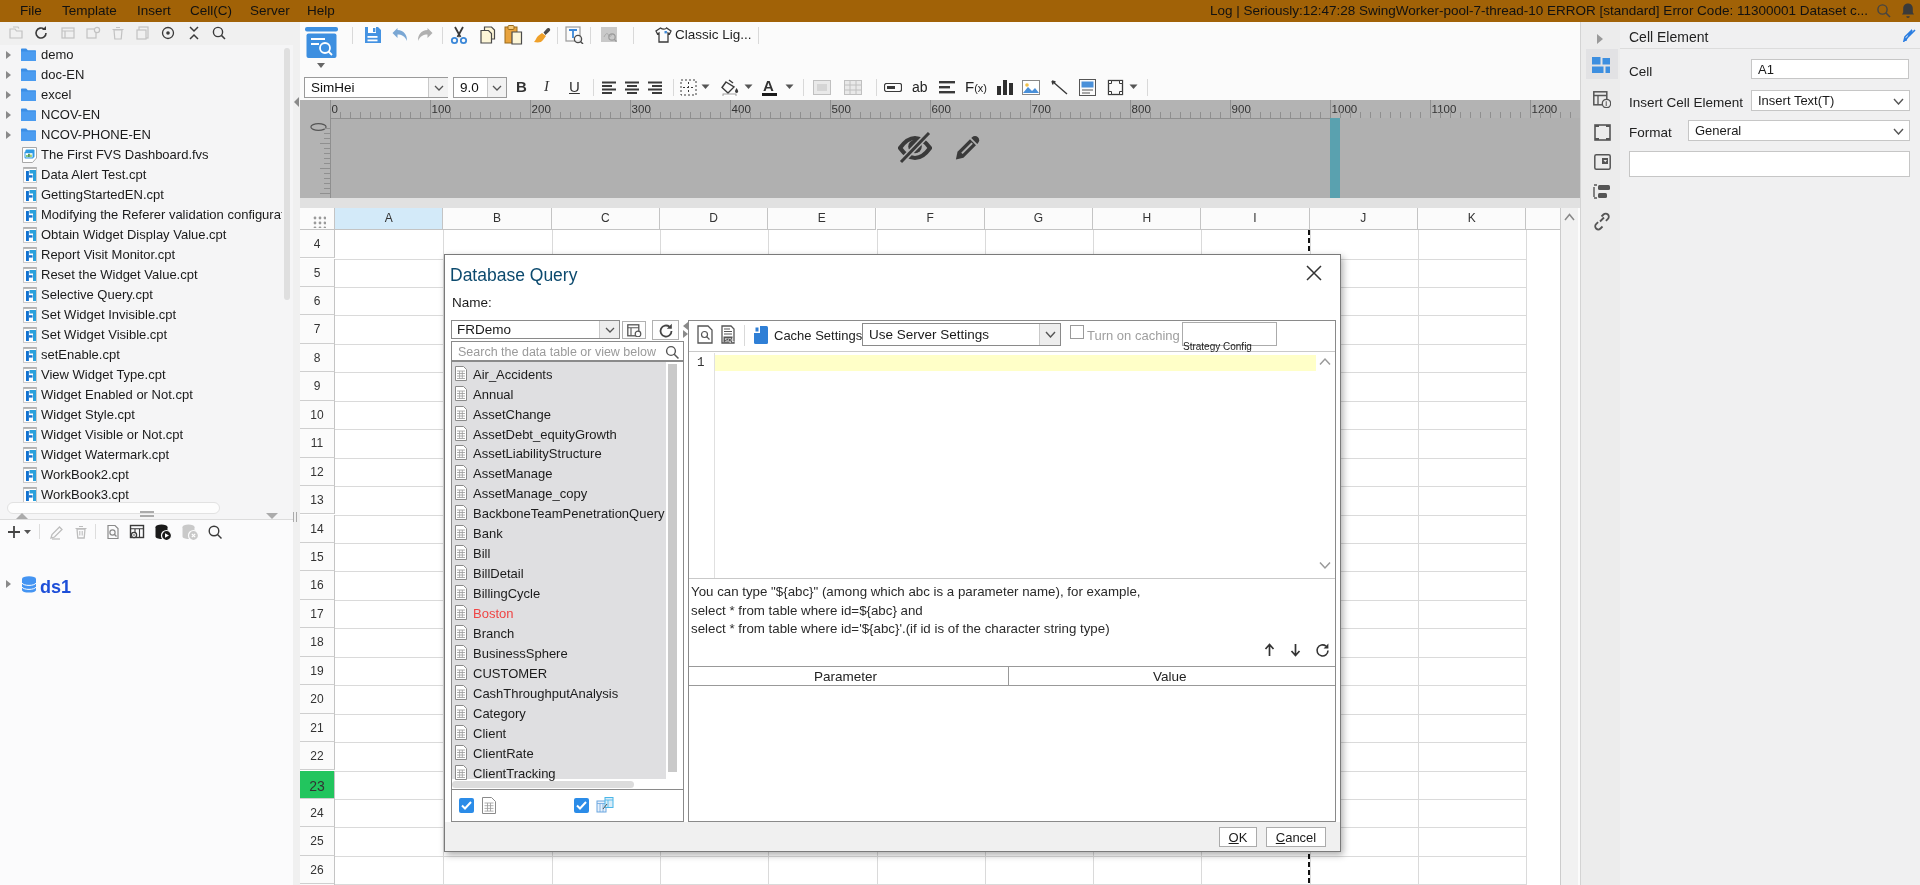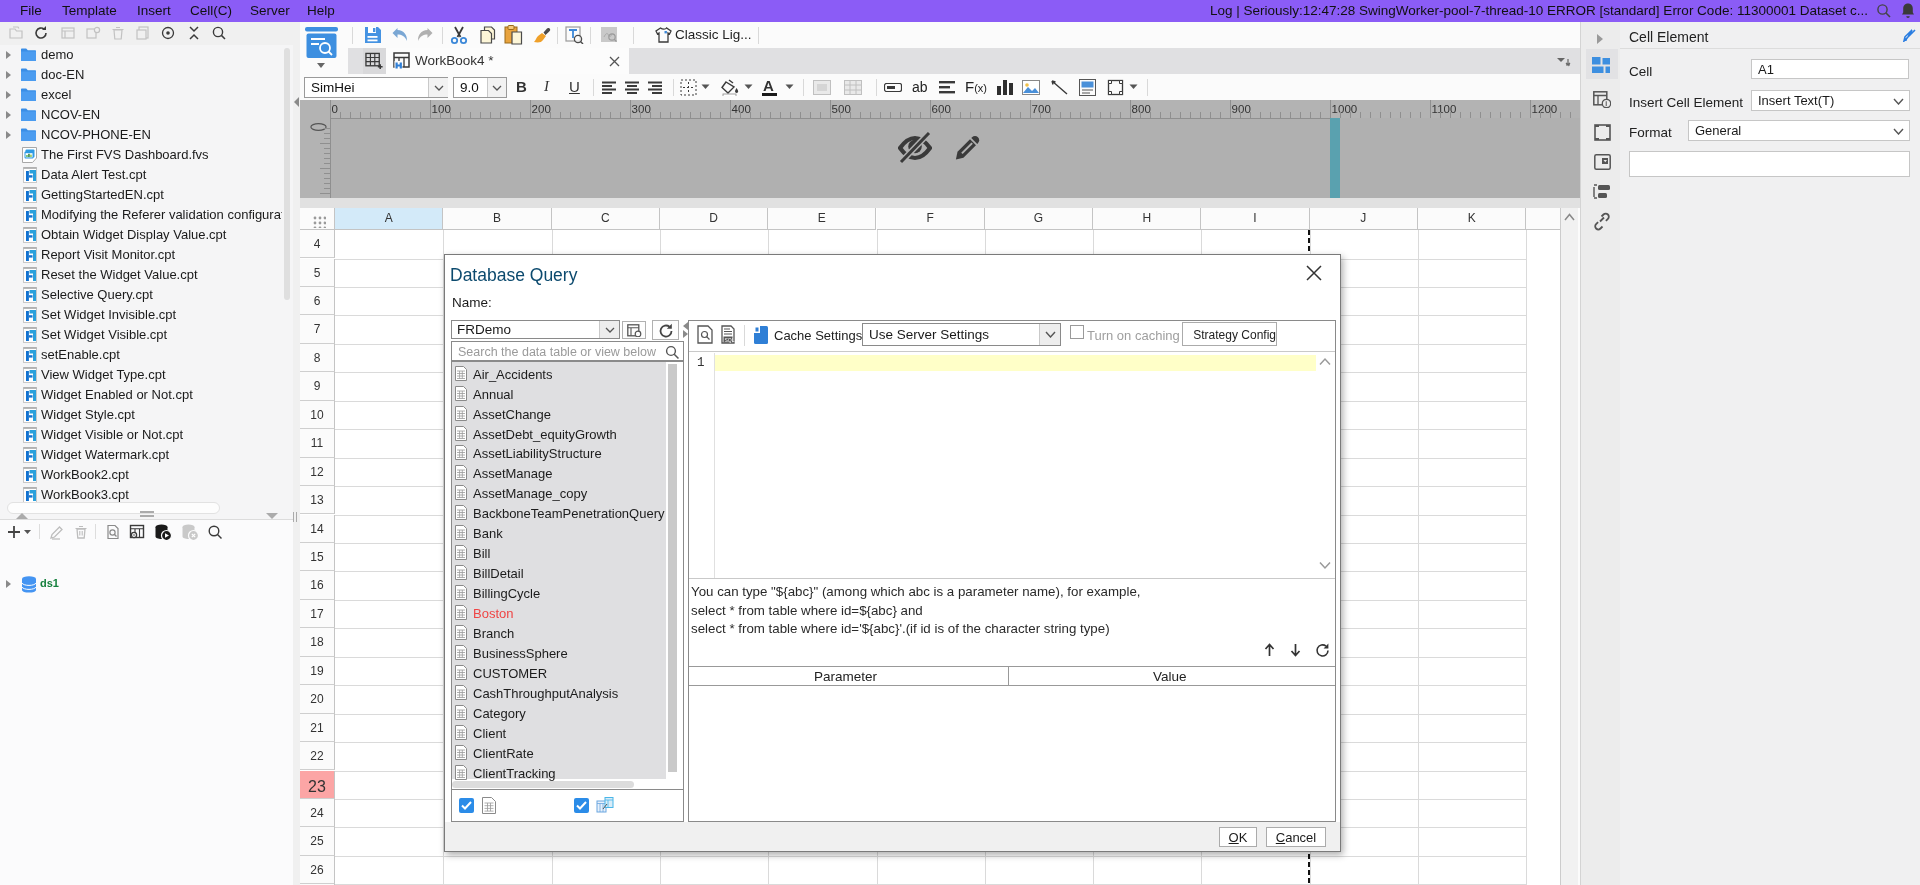--- a/index.html
+++ b/index.html
@@ -1,21 +1,21 @@
 <!DOCTYPE html>
 <html><head><meta charset="utf-8"><style>
 *{margin:0;padding:0;box-sizing:border-box}
 html,body{width:1920px;height:885px;overflow:hidden}
 body{font-family:"Liberation Sans",sans-serif;font-size:13px;color:#1a1a1a}
 .abs{position:absolute}
 svg{display:block}
 </style></head><body>
 <div class="abs" style="left:0;top:0;width:1920px;height:885px;background:#fff;overflow:hidden">
 
-<div class="abs" style="left:0;top:0;width:1920px;height:22px;background:#8b5cf6">
+<div class="abs" style="left:0;top:0;width:1920px;height:22px;background:#a16207">
 <span class="abs" style="left:20px;top:3px;font-size:13.5px;color:#111">File</span>
 <span class="abs" style="left:62px;top:3px;font-size:13.5px;color:#111">Template</span>
 <span class="abs" style="left:137px;top:3px;font-size:13.5px;color:#111">Insert</span>
 <span class="abs" style="left:190px;top:3px;font-size:13.5px;color:#111">Cell(C)</span>
 <span class="abs" style="left:250px;top:3px;font-size:13.5px;color:#111">Server</span>
 <span class="abs" style="left:307px;top:3px;font-size:13.5px;color:#111">Help</span>
 <span class="abs" style="right:52px;top:3px;font-size:13.5px;color:#111">Log | Seriously:12:47:28 SwingWorker-pool-7-thread-10 ERROR [standard] Error Code: 11300001 Dataset c...</span>
 <svg class="abs" style="left:1876px;top:3px" width="16" height="16" viewBox="0 0 16 16">
         <circle cx="6.5" cy="6.5" r="4.6" fill="none" stroke="#444" stroke-width="1.4"></circle>
         <line x1="10" y1="10" x2="14" y2="14" stroke="#444" stroke-width="1.6"></line>
@@ -343,21 +343,21 @@
             <line x1="10.5" y1="10.5" x2="14.5" y2="14.5" stroke="#3a3a3a" stroke-width="1.5"></line>
           </svg>
 </div>
 <div class="abs" style="left:0;top:54px;width:293px;height:22px">
           <div class="abs" style="left:6px;top:6px;width:0;height:0;border-left:5px solid #8a8a8a;border-top:4px solid transparent;border-bottom:4px solid transparent"></div>
           <svg class="abs" style="left:21px;top:2px" width="16" height="17" viewBox="0 0 16 17">
             <ellipse cx="8" cy="2.9" rx="7" ry="2.6" fill="#4494f2"></ellipse>
             <path d="M1 2.9v11c0 1.5 3.1 2.7 7 2.7s7-1.2 7-2.7v-11z" fill="#4494f2"></path>
             <path d="M1 7.2c1 1.3 3.7 2.2 7 2.2s6-.9 7-2.2M1 11.2c1 1.3 3.7 2.2 7 2.2s6-.9 7-2.2" stroke="#fff" stroke-width="1" fill="none"></path>
           </svg>
-          <span class="abs" style="left:40px;top:3px;font-size:11px;font-weight:bold;color:#15803d">ds1</span>
+          <span class="abs" style="left:40px;top:3px;font-size:18px;font-weight:bold;color:#1d4ed8">ds1</span>
         </div>
 </div>
 </div>
 <div class="abs" style="left:293px;top:22px;width:7px;height:863px;background:#f0f0f0">
       <div class="abs" style="left:1px;top:75px;width:0;height:0;border-right:5px solid #8a8a8a;border-top:5px solid transparent;border-bottom:5px solid transparent"></div>
       <div class="abs" style="left:0px;top:490px;width:4px;height:10px;border-left:1px solid #aaa;border-right:1px solid #aaa"></div>
     </div>
 <div class="abs" style="left:300px;top:22px;width:1280px;height:863px;background:#fbfbfb;overflow:hidden">
 <svg class="abs" style="left:5px;top:5px" width="33" height="31" viewBox="0 0 33 31">
         <rect x="0" y="0" width="33" height="4.5" rx="2" fill="#3d8fe0"></rect>
@@ -414,44 +414,20 @@
         <rect x="1" y="1" width="16" height="15" fill="#c9c9c9"></rect>
         <path d="M4 11c1.5-3 3-5 4.5-2s2.5 1 3.5-1" stroke="#aaa" fill="none"></path>
         <circle cx="12" cy="11" r="3.2" fill="none" stroke="#9a9a9a" stroke-width="1.2"></circle>
         <line x1="14.2" y1="13.2" x2="16.5" y2="15.5" stroke="#9a9a9a" stroke-width="1.3"></line>
       </svg>
 <svg class="abs" style="left:355px;top:5px" width="17" height="16" viewBox="0 0 17 16">
         <path d="M5.5 1L1 4l1.5 3L4 6v9h9V6l1.5 1L16 4l-4.5-3c-1 1.5-4 1.5-6 0z" fill="none" stroke="#3a3a3a" stroke-width="1.3"></path>
         <rect x="9.5" y="4" width="2.4" height="2.4" fill="#3c88d8"></rect>
       </svg>
 <span class="abs" style="left:375px;top:5px;font-size:13.5px;color:#222">Classic Lig...</span>
-<div class="abs" style="left:48px;top:26px;width:1232px;height:26px;background:#e0e0e2">
-<div class="abs" style="left:15px;top:0;width:23px;height:26px;background:#d9d9db"></div>
-<svg class="abs" style="left:17px;top:4px" width="19" height="19" viewBox="0 0 20 19">
-          <rect x="1" y="1" width="14" height="13" fill="none" stroke="#3a3a3a" stroke-width="1.4"></rect>
-          <path d="M1 5.3h14M1 9.7h14M5.7 1v13M10.3 1v13" stroke="#3a3a3a" stroke-width="1.2"></path>
-          <path d="M16 12.5v5M13.5 15h5" stroke="#3a3a3a" stroke-width="1.6"></path>
-        </svg>
-<div class="abs" style="left:38px;top:0;width:243px;height:26px;background:#fcfcfc">
-<svg class="abs" style="left:7px;top:4px" width="18" height="18" viewBox="0 0 18 18">
-            <rect x="1" y="1" width="15" height="14" fill="none" stroke="#3a3a3a" stroke-width="1.5"></rect>
-            <path d="M1 5.5h15M6 5.5V15M11 5.5V15" stroke="#3a3a3a" stroke-width="1.3"></path>
-            <rect x="1.5" y="9" width="8" height="8" fill="#fcfcfc"></rect>
-            <path d="M2.5 16.5v-6h2.2v2h2v-2h2.2v6h-2.2v-2h-2v2z" fill="#2f7fd6"></path>
-          </svg>
-<span class="abs" style="left:29px;top:5px;font-size:13.5px;color:#333">WorkBook4 *</span>
-<svg class="abs" style="left:223px;top:8px" width="11" height="11" viewBox="0 0 11 11">
-            <path d="M1 1l9 9M10 1l-9 9" stroke="#555" stroke-width="1.3"></path>
-          </svg>
-</div>
-<svg class="abs" style="left:1208px;top:7px" width="15" height="13" viewBox="0 0 15 13">
-          <path d="M1 3l4 4 4-4z" fill="#666"></path>
-          <path d="M10 10h4M12 4v6l-2-2.2M12 10l2-2.2" stroke="#666" stroke-width="1.2" fill="none"></path>
-        </svg>
-</div>
 <div class="abs" style="left:0;top:52px;width:1280px;height:26px;background:#fbfbfb">
 <div class="abs" style="left:4px;top:3px;width:144px;height:21px;background:#fff;border:1px solid #9a9a9a">
           <span class="abs" style="left:6px;top:2px;font-size:13.5px;color:#111">SimHei</span>
           <div class="abs" style="left:123px;top:0px;width:20px;height:19px;background:#f2f2f2;border-left:1px solid #c9c9c9">
             <svg class="abs" style="left:5px;top:7px" width="10" height="6" viewBox="0 0 10 6">
               <path d="M1 1l4 4 4-4" fill="none" stroke="#555" stroke-width="1.3"></path>
             </svg>
           </div>
         </div>
 <div class="abs" style="left:153px;top:3px;width:54px;height:21px;background:#fff;border:1px solid #9a9a9a">
@@ -769,21 +745,21 @@
         <div class="abs" style="left:0;top:278.1px;width:35px;height:28.4px;background:#fbfbfb;border-right:1px solid #c4c4c4;border-bottom:1px solid #cfcfcf;font-size:12px;color:#333;text-align:center;padding-top:7px">13</div>
         <div class="abs" style="left:0;top:306.5px;width:35px;height:28.4px;background:#fbfbfb;border-right:1px solid #c4c4c4;border-bottom:1px solid #cfcfcf;font-size:12px;color:#333;text-align:center;padding-top:7px">14</div>
         <div class="abs" style="left:0;top:334.9px;width:35px;height:28.4px;background:#fbfbfb;border-right:1px solid #c4c4c4;border-bottom:1px solid #cfcfcf;font-size:12px;color:#333;text-align:center;padding-top:7px">15</div>
         <div class="abs" style="left:0;top:363.4px;width:35px;height:28.4px;background:#fbfbfb;border-right:1px solid #c4c4c4;border-bottom:1px solid #cfcfcf;font-size:12px;color:#333;text-align:center;padding-top:7px">16</div>
         <div class="abs" style="left:0;top:391.8px;width:35px;height:28.4px;background:#fbfbfb;border-right:1px solid #c4c4c4;border-bottom:1px solid #cfcfcf;font-size:12px;color:#333;text-align:center;padding-top:7px">17</div>
         <div class="abs" style="left:0;top:420.3px;width:35px;height:28.4px;background:#fbfbfb;border-right:1px solid #c4c4c4;border-bottom:1px solid #cfcfcf;font-size:12px;color:#333;text-align:center;padding-top:7px">18</div>
         <div class="abs" style="left:0;top:448.8px;width:35px;height:28.4px;background:#fbfbfb;border-right:1px solid #c4c4c4;border-bottom:1px solid #cfcfcf;font-size:12px;color:#333;text-align:center;padding-top:7px">19</div>
         <div class="abs" style="left:0;top:477.2px;width:35px;height:28.4px;background:#fbfbfb;border-right:1px solid #c4c4c4;border-bottom:1px solid #cfcfcf;font-size:12px;color:#333;text-align:center;padding-top:7px">20</div>
         <div class="abs" style="left:0;top:505.6px;width:35px;height:28.4px;background:#fbfbfb;border-right:1px solid #c4c4c4;border-bottom:1px solid #cfcfcf;font-size:12px;color:#333;text-align:center;padding-top:7px">21</div>
         <div class="abs" style="left:0;top:534.1px;width:35px;height:28.4px;background:#fbfbfb;border-right:1px solid #c4c4c4;border-bottom:1px solid #cfcfcf;font-size:12px;color:#333;text-align:center;padding-top:7px">22</div>
-        <div class="abs" style="left:0;top:562.5px;width:35px;height:28.4px;background:#fca5a5;border-right:1px solid #c4c4c4;border-bottom:1px solid #cfcfcf;font-size:16px;color:#333;text-align:center;padding-top:7px">23</div>
+        <div class="abs" style="left:0;top:562.5px;width:35px;height:28.4px;background:#22c55e;border-right:1px solid #c4c4c4;border-bottom:1px solid #cfcfcf;font-size:14px;color:#333;text-align:center;padding-top:7px">23</div>
         <div class="abs" style="left:0;top:591.0px;width:35px;height:28.4px;background:#fbfbfb;border-right:1px solid #c4c4c4;border-bottom:1px solid #cfcfcf;font-size:12px;color:#333;text-align:center;padding-top:7px">24</div>
         <div class="abs" style="left:0;top:619.4px;width:35px;height:28.4px;background:#fbfbfb;border-right:1px solid #c4c4c4;border-bottom:1px solid #cfcfcf;font-size:12px;color:#333;text-align:center;padding-top:7px">25</div>
         <div class="abs" style="left:0;top:647.9px;width:35px;height:28.4px;background:#fbfbfb;border-right:1px solid #c4c4c4;border-bottom:1px solid #cfcfcf;font-size:12px;color:#333;text-align:center;padding-top:7px">26</div>
         <div class="abs" style="left:0;top:676.4px;width:35px;height:28.4px;background:#fbfbfb;border-right:1px solid #c4c4c4;border-bottom:1px solid #cfcfcf;font-size:12px;color:#333;text-align:center;padding-top:7px">27</div>
 <div class="abs" style="left:143.3px;top:22px;width:1px;height:655px;background:#dadada"></div>
         <div class="abs" style="left:251.6px;top:22px;width:1px;height:655px;background:#dadada"></div>
         <div class="abs" style="left:359.9px;top:22px;width:1px;height:655px;background:#dadada"></div>
         <div class="abs" style="left:468.2px;top:22px;width:1px;height:655px;background:#dadada"></div>
         <div class="abs" style="left:576.5px;top:22px;width:1px;height:655px;background:#dadada"></div>
         <div class="abs" style="left:684.8px;top:22px;width:1px;height:655px;background:#dadada"></div>
@@ -1119,21 +1095,21 @@
 <div class="abs" style="left:173px;top:2px;width:199px;height:23px;background:#fff;border:1px solid #8a8a8a">
             <span class="abs" style="left:6px;top:3px;font-size:13.5px">Use Server Settings</span>
             <div class="abs" style="left:176px;top:0;width:21px;height:21px;background:#ededed;border-left:1px solid #c9c9c9">
               <svg class="abs" style="left:5px;top:7px" width="11" height="7" viewBox="0 0 11 7">
                 <path d="M1 1l4.5 5L10 1" fill="none" stroke="#555" stroke-width="1.4"></path>
               </svg>
             </div>
           </div>
 <div class="abs" style="left:381px;top:4px;width:14px;height:14px;background:#fff;border:1px solid #9a9a9a"></div>
 <span class="abs" style="left:398px;top:7px;font-size:13px;color:#9e9e9e;white-space:nowrap">Turn on caching</span>
-<div class="abs" style="left:493px;top:1px;width:95px;height:24px;background:#fff;border:1px solid #ababab;text-align:right;font-size:12px;color:#222;padding-top:5px;white-space:nowrap">Strategy Config</div>
+<div class="abs" style="left:493px;top:1px;width:95px;height:24px;background:#fff;border:1px solid #ababab;text-align:left;font-size:10px;color:#222;padding-top:18px;white-space:nowrap">Strategy Config</div>
 </div>
 <div class="abs" style="left:0;top:32px;width:646px;height:225px;background:#fff">
           <div class="abs" style="left:25px;top:0;width:1px;height:225px;background:#e0e0e0"></div>
           <span class="abs" style="left:8px;top:3px;font-size:12.5px;font-family:'Liberation Mono',monospace;color:#333">1</span>
           <div class="abs" style="left:26px;top:2px;width:601px;height:16px;background:#ffffc8"></div>
           <svg class="abs" style="left:630px;top:4px" width="12" height="9" viewBox="0 0 12 9">
             <path d="M1 7.5L6 2l5 5.5" fill="none" stroke="#9a9a9a" stroke-width="1.5"></path>
           </svg>
           <svg class="abs" style="left:630px;top:208px" width="12" height="9" viewBox="0 0 12 9">
             <path d="M1 1.5L6 7l5-5.5" fill="none" stroke="#9a9a9a" stroke-width="1.5"></path>

